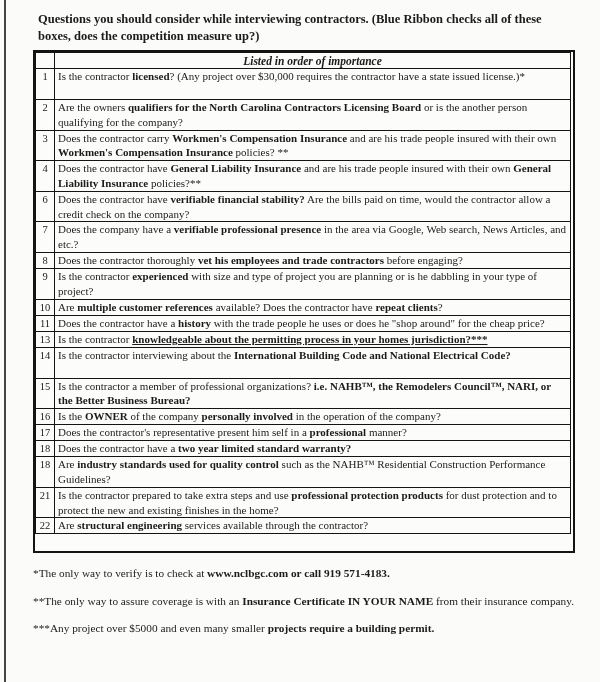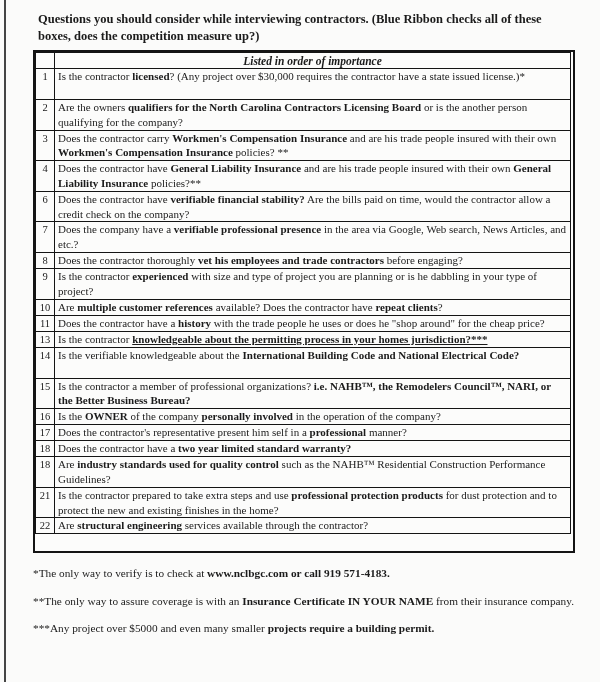--- a/index.html
+++ b/index.html
@@ -113,21 +113,21 @@
           <tr>
             <td class="num-col">11</td>
             <td class="q-cell"><span>Does the contractor have a </span><b>history</b><span> with the trade people he uses or does he "shop around" for the cheap price?</span></td>
           </tr>
           <tr>
             <td class="num-col">13</td>
             <td class="q-cell"><span>Is the contractor </span><b class="u">knowledgeable about the permitting process in your homes jurisdiction?***</b></td>
           </tr>
           <tr>
             <td class="num-col">14</td>
-            <td class="q-cell tall"><span>Is the verifiable knowledgeable about the </span><b>International Building Code and National Electrical Code?</b></td>
+            <td class="q-cell tall"><span>Is the contractor interviewing about the </span><b>International Building Code and National Electrical Code?</b></td>
           </tr>
           <tr>
             <td class="num-col">15</td>
             <td class="q-cell"><span>Is the contractor a member of professional organizations?  </span><b>i.e. NAHB™, the Remodelers Council™, NARI, or the Better Business Bureau?</b></td>
           </tr>
           <tr>
             <td class="num-col">16</td>
             <td class="q-cell"><span>Is the </span><b>OWNER</b><span> of the company </span><b>personally involved</b><span> in the operation of the company?</span></td>
           </tr>
           <tr>

